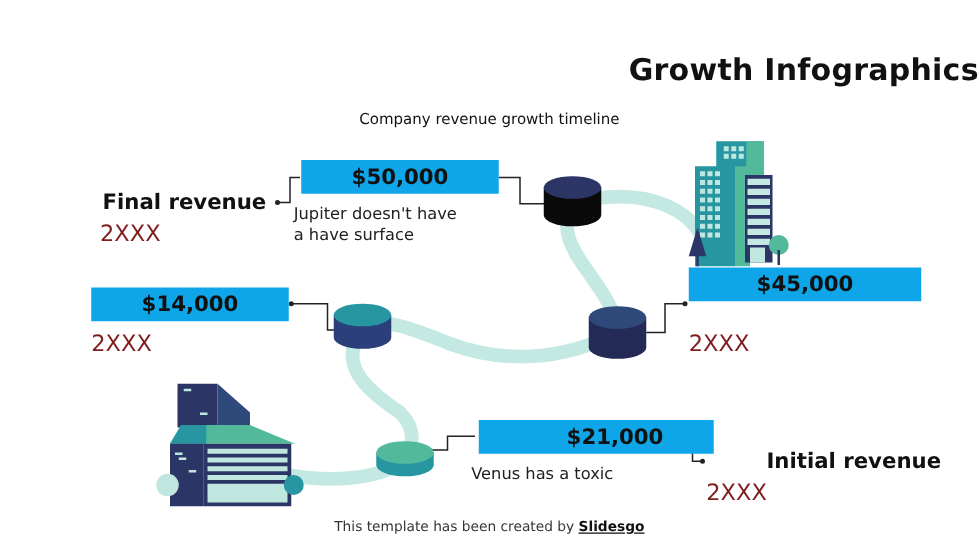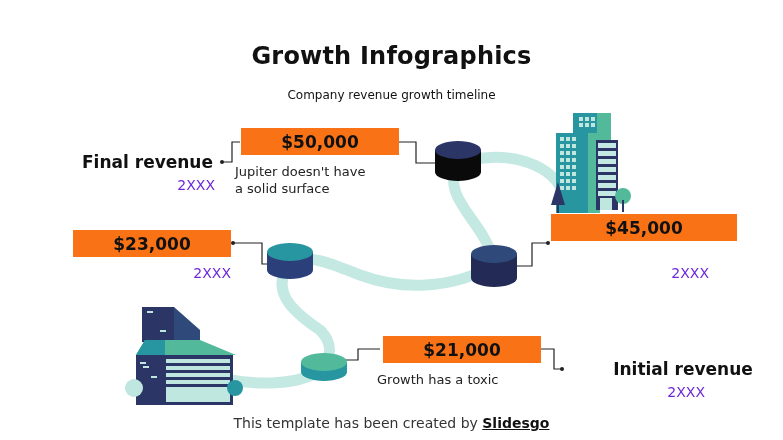--- a/index.html
+++ b/index.html
@@ -1,26 +1,26 @@
 <!DOCTYPE html>
 <html><head>
   <meta charset="utf-8">
   <style>
     html, body { margin: 0; padding: 0; background: #ffffff; }
     body { width: 783px; height: 440px; position: relative; overflow: hidden;
            font-family: "DejaVu Sans", sans-serif; color: #111111; }
     .abs { position: absolute; }
-    .title { left: 0; width: 783px; top: 42px; text-align: center; font-weight: bold; font-size: 24px; letter-spacing: 0.2px; }
+    .title { left: 0; width: 783px; top: 42px; text-align: right; font-weight: bold; font-size: 24px; letter-spacing: 0.2px; }
     .subtitle { left: 0; width: 783px; top: 88px; text-align: center; font-size: 12px; }
-    .amount-box { background: #f97316; height: 27px; display: flex; align-items: center; justify-content: center;
+    .amount-box { background: #0ea5e9; height: 27px; display: flex; align-items: center; justify-content: center;
                   font-weight: bold; font-size: 17px; color: #111; }
     .note { font-size: 13px; line-height: 17px; color: #222; }
     .label-big { font-size: 17px; font-weight: bold; text-align: center; }
-    .label-year { font-size: 14px; text-align: right; color: #6d28d9; }
-    .footer { left: 0; width: 783px; top: 415px; text-align: center; font-size: 14px; color: #333; }
+    .label-year { font-size: 18px; text-align: left; color: #7f1d1d; }
+    .footer { left: 0; width: 783px; top: 415px; text-align: center; font-size: 11px; color: #333; }
     .footer b { text-decoration: underline; color: #111; }
     svg.canvas { position: absolute; left: 0; top: 0; }
   </style>
 </head>
 <body>
 
 <svg class="canvas" width="783" height="440" viewBox="0 0 783 440">
 
   <path d="M 470 160 C 520 150, 560 170, 565 200 M 458 160 C 440 200, 480 215, 495 262 M 495 265 C 450 290, 400 290, 360 275 C 330 263, 310 255, 290 260 M 290 262 C 270 290, 290 310, 320 330 C 335 345, 330 360, 320 370 C 300 385, 260 385, 230 380" fill="none" stroke="#c4e9e2" stroke-width="11" stroke-linecap="round"></path>
 
@@ -136,33 +136,33 @@
     <circle cx="235" cy="388" r="8" fill="#2796a1"></circle>
   </g>
 </svg>
 
 <div class="abs title">Growth Infographics</div>
 <div class="abs subtitle">Company revenue growth timeline</div>
 
 <div class="abs amount-box" style="left:241px; top:128px; width:158px;">$50,000</div>
 <div class="abs note" style="left:235px; top:163px; width:170px;">
   <div>Jupiter doesn't have</div>
-  <div>a solid surface</div>
+  <div>a have surface</div>
 </div>
 <div class="abs label-big" style="left:80px; top:152px; width:135px;text-align:center;">Final revenue</div>
 <div class="abs label-year" style="left:80px; top:177px; width:135px;">2XXX</div>
 
-<div class="abs amount-box" style="left:73px; top:230px; width:158px;">$23,000</div>
+<div class="abs amount-box" style="left:73px; top:230px; width:158px;">$14,000</div>
 <div class="abs label-year" style="left:73px; top:265px; width:158px;">2XXX</div>
 
 <div class="abs amount-box" style="left:551px; top:214px; width:186px;">$45,000</div>
 <div class="abs label-year" style="left:551px; top:265px; width:158px;">2XXX</div>
 
-<div class="abs amount-box" style="left:383px; top:336px; width:158px;">$21,000</div>
+<div class="abs amount-box" style="left:383px; top:336px; width:158px;padding-left:30px;">$21,000</div>
 <div class="abs note" style="left:377px; top:371px; width:170px;">
-  <div>Growth has a toxic</div>
+  <div>Venus has a toxic</div>
 </div>
 <div class="abs label-big" style="left:565px; top:359px; width:140px;margin-left:48px;">Initial revenue</div>
 <div class="abs label-year" style="left:565px; top:384px; width:140px;">2XXX</div>
 
 <div class="abs footer">
   <span>This template has been created by </span><b>Slidesgo</b>
 </div>
 
 </body></html>

